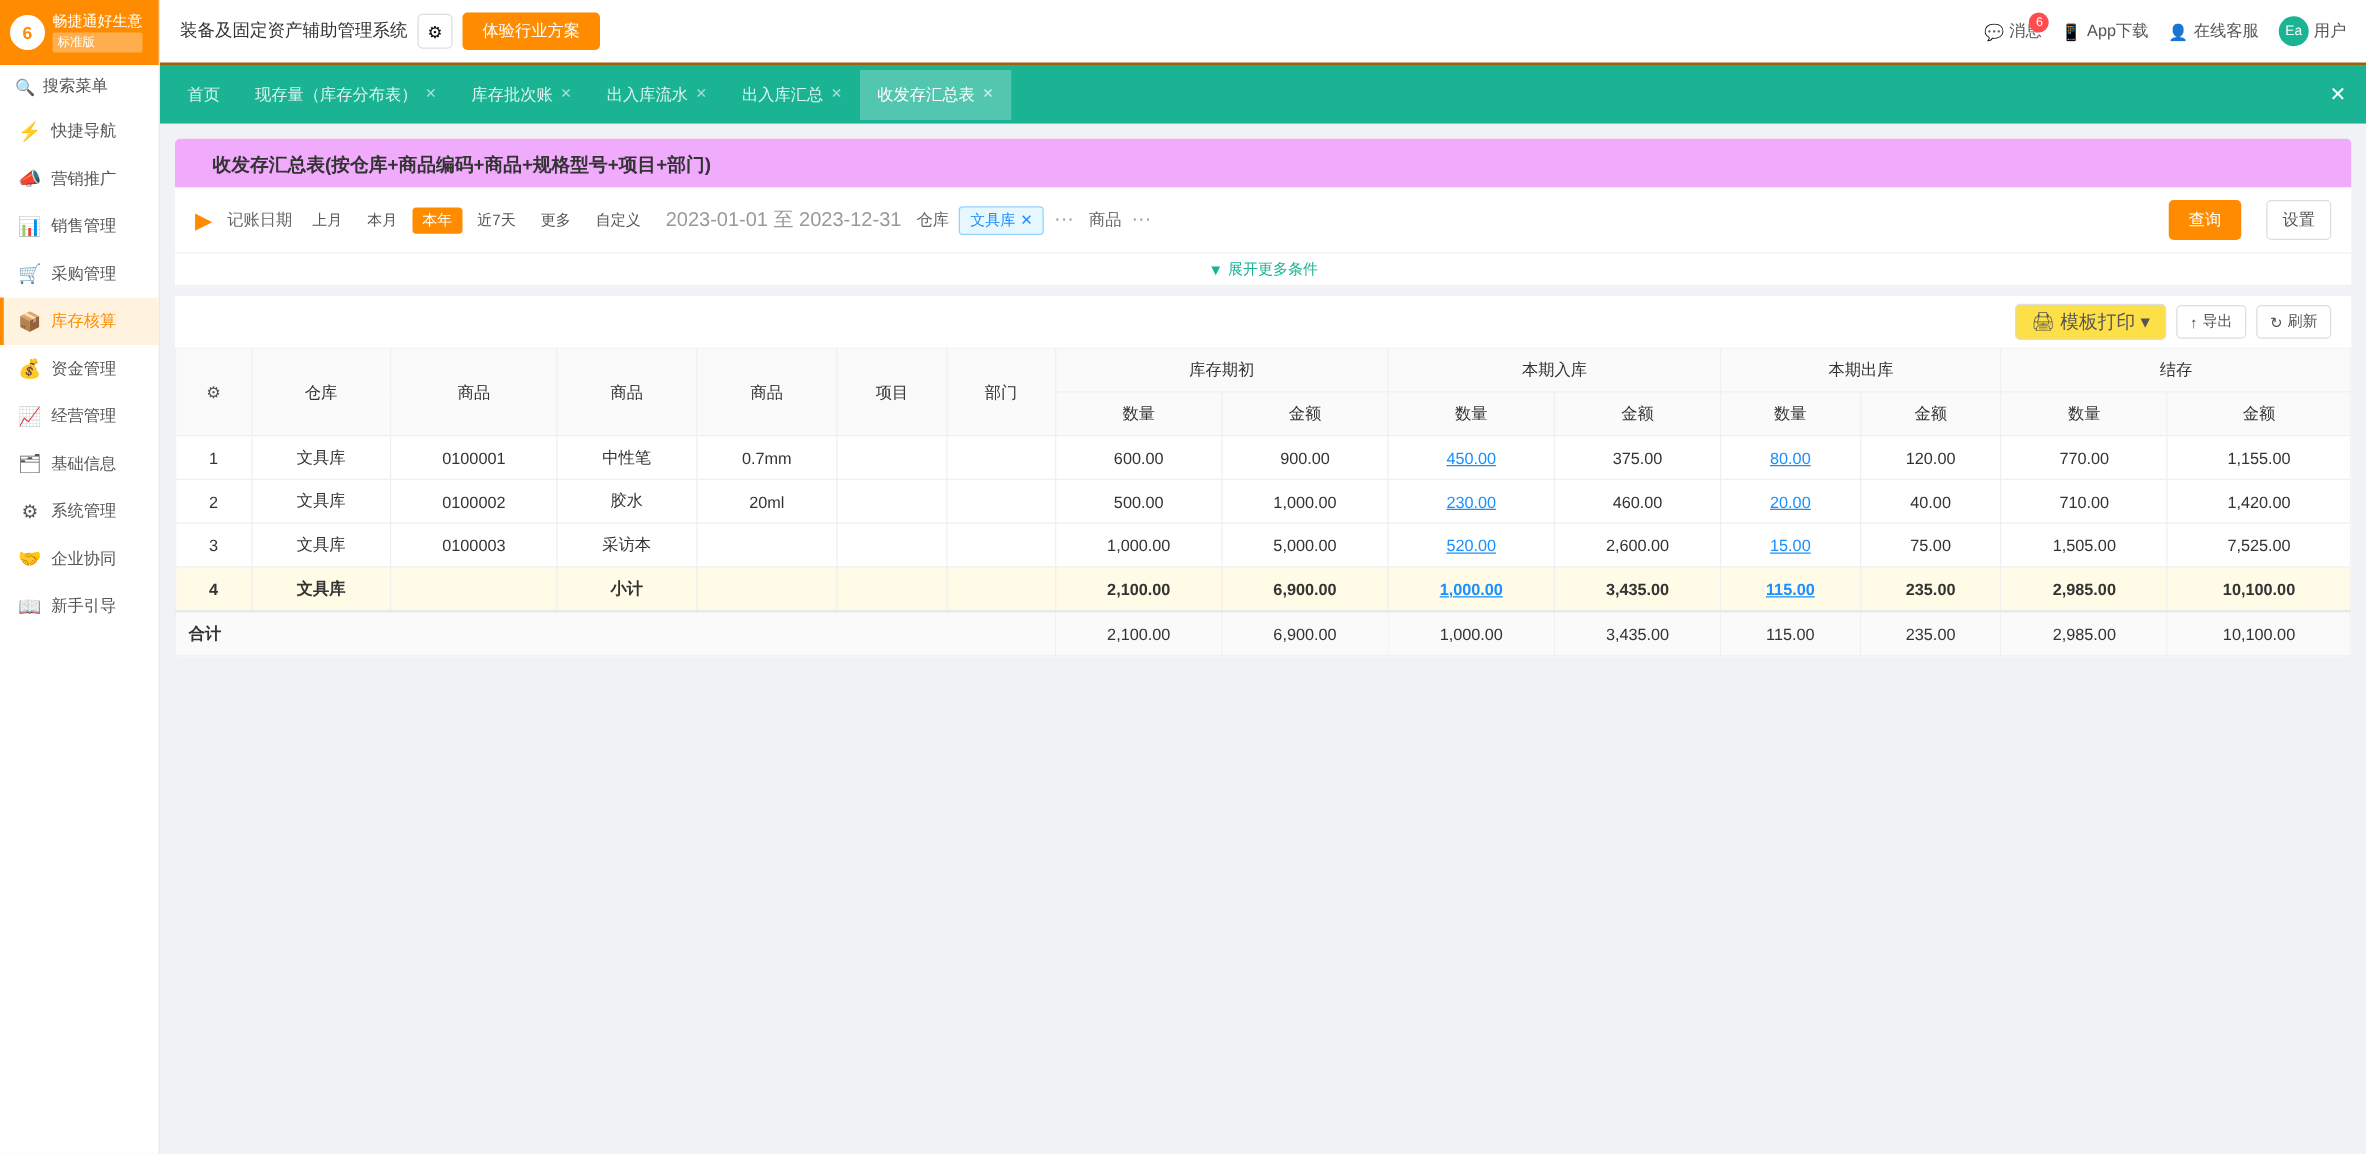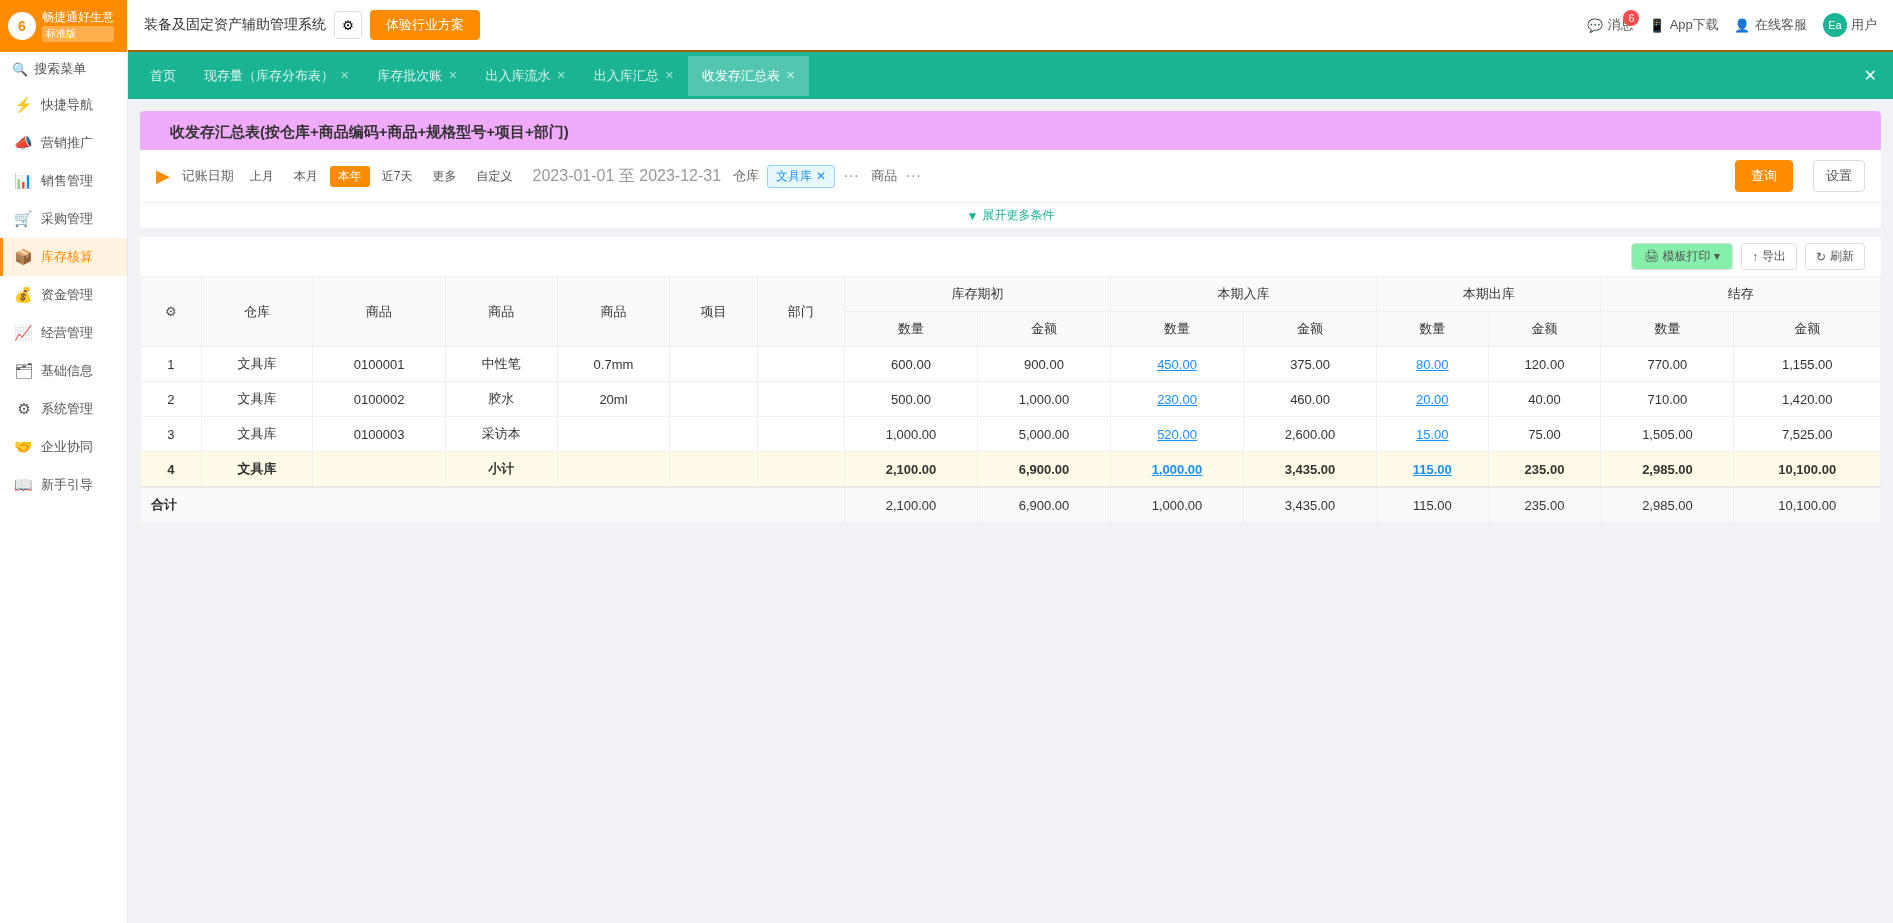--- a/index.html
+++ b/index.html
@@ -59,21 +59,21 @@
     .goods-more { color: #999; cursor: pointer; font-size: 16px; }
 
     
     .action-bar { background: #fff; padding: 6px 16px; display: flex; justify-content: flex-end; gap: 8px; align-items: center; }
     .btn-query { background: #ff8c00; color: #fff; border: none; padding: 6px 16px; border-radius: 4px; cursor: pointer; font-size: 13px; }
     .btn-setting { background: #fff; color: #555; border: 1px solid #ddd; padding: 6px 12px; border-radius: 4px; cursor: pointer; font-size: 13px; }
 
     
     .expand-bar { background: #fff; padding: 4px 16px; display: flex; justify-content: center; border-bottom: 1px solid #f0f0f0; }
     .expand-btn { display: flex; align-items: center; gap: 4px; color: #1ab394; cursor: pointer; font-size: 12px; background: none; border: none; }
-    .btn-template-print { background: #86efac; color: #555; border: 1px solid #ddd; padding: 4px 12px; border-radius: 4px; cursor: pointer; font-size: 12px; }
+    .btn-template-print { background: #fde047; color: #555; border: 1px solid #ddd; padding: 4px 12px; border-radius: 4px; cursor: pointer; font-size: 15px; }
     .btn-export { background: #fff; color: #555; border: 1px solid #ddd; padding: 4px 10px; border-radius: 4px; cursor: pointer; font-size: 12px; display: flex; align-items: center; gap: 4px; }
     .btn-refresh { background: #fff; color: #555; border: 1px solid #ddd; padding: 4px 10px; border-radius: 4px; cursor: pointer; font-size: 12px; display: flex; align-items: center; gap: 4px; }
 
     
     .table-wrapper { background: #fff; overflow-x: auto; flex: 1; }
     table { width: 100%; border-collapse: collapse; font-size: 13px; }
     thead tr th { background: #fafafa; border: 1px solid #f0f0f0; padding: 8px 10px; text-align: center; font-weight: 500; color: #333; white-space: nowrap; }
     thead tr:first-child th { border-bottom: none; }
     thead tr:last-child th { border-top: 1px solid #f0f0f0; }
     tbody tr td { border: 1px solid #f0f0f0; padding: 8px 10px; text-align: center; color: #333; }

